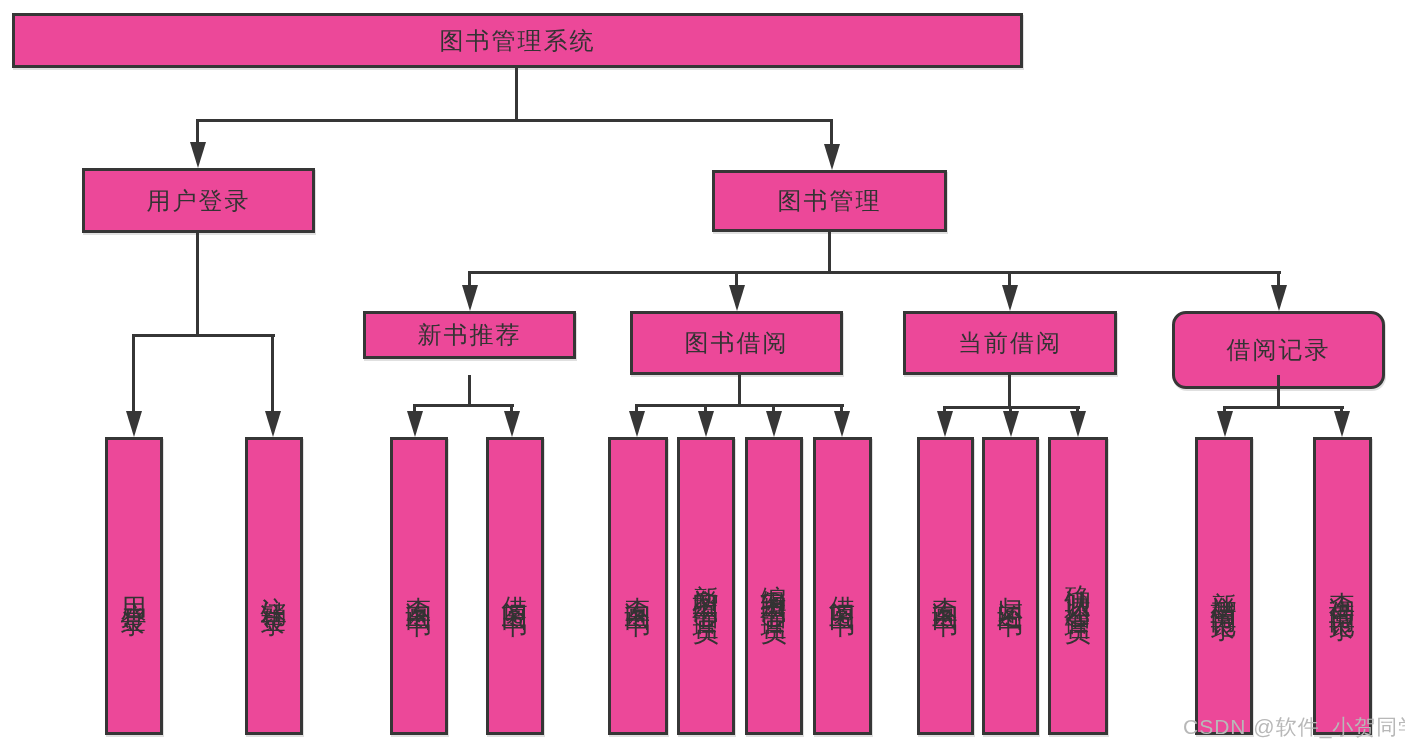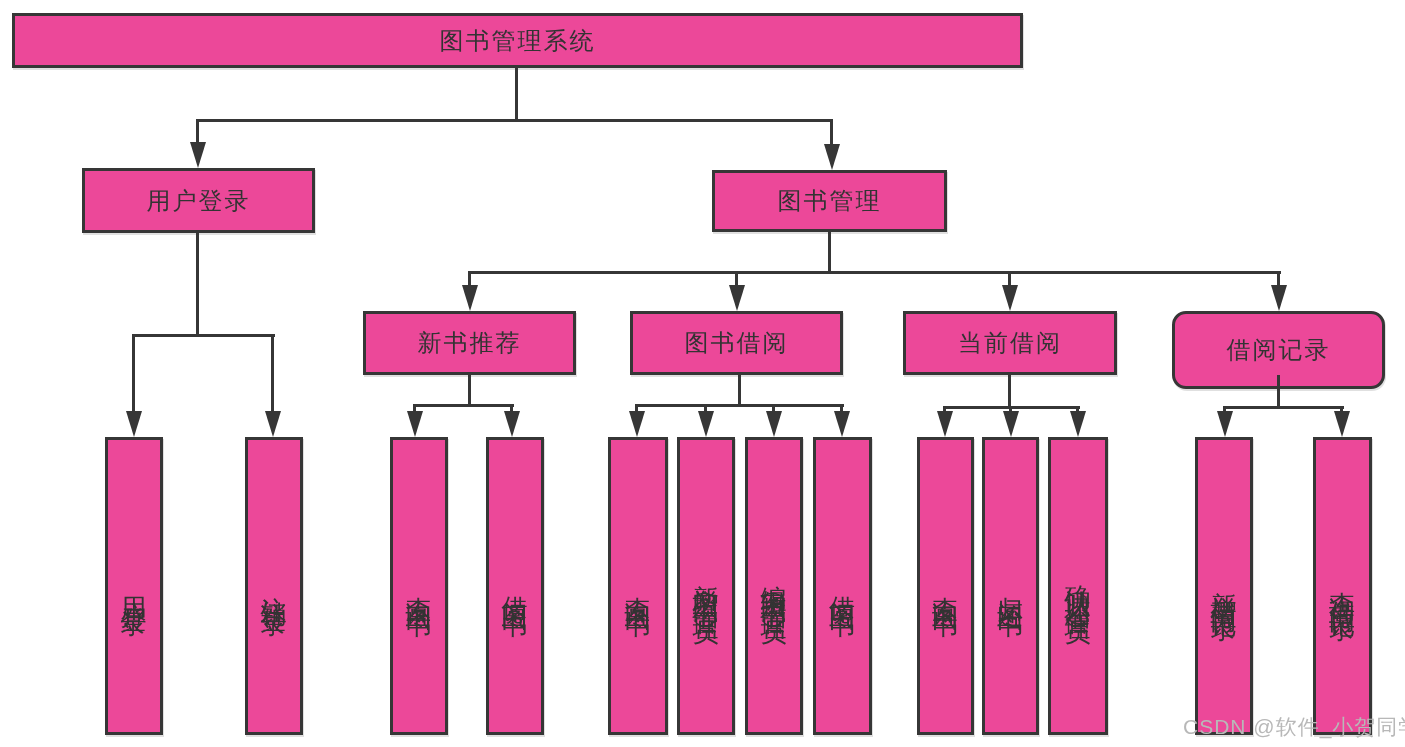--- a/index.html
+++ b/index.html
@@ -88,21 +88,21 @@
   <div class="h" style="left:468px;top:271px;width:813px;"></div>
   <div class="v" style="left:468px;top:271px;height:14px;"></div>
   <div class="a" style="left:462px;top:285px;"></div>
   <div class="v" style="left:735px;top:271px;height:14px;"></div>
   <div class="a" style="left:729px;top:285px;"></div>
   <div class="v" style="left:1008px;top:271px;height:14px;"></div>
   <div class="a" style="left:1002px;top:285px;"></div>
   <div class="v" style="left:1277px;top:271px;height:14px;"></div>
   <div class="a" style="left:1271px;top:285px;"></div>
 
-  <div class="node hnode" style="left:363px;top:311px;width:213px;height:64px;">
+  <div class="node hnode" style="left:363px;top:311px;width:213px;height:48px;">
     <span>新书推荐</span>
   </div>
   <div class="node hnode" style="left:630px;top:311px;width:213px;height:64px;">
     <span>图书借阅</span>
   </div>
   <div class="node hnode" style="left:903px;top:311px;width:214px;height:64px;">
     <span>当前借阅</span>
   </div>
   <div class="node hnode" style="left:1172px;top:311px;width:213px;height:78px;border-radius:14px;">
     <span>借阅记录</span>

